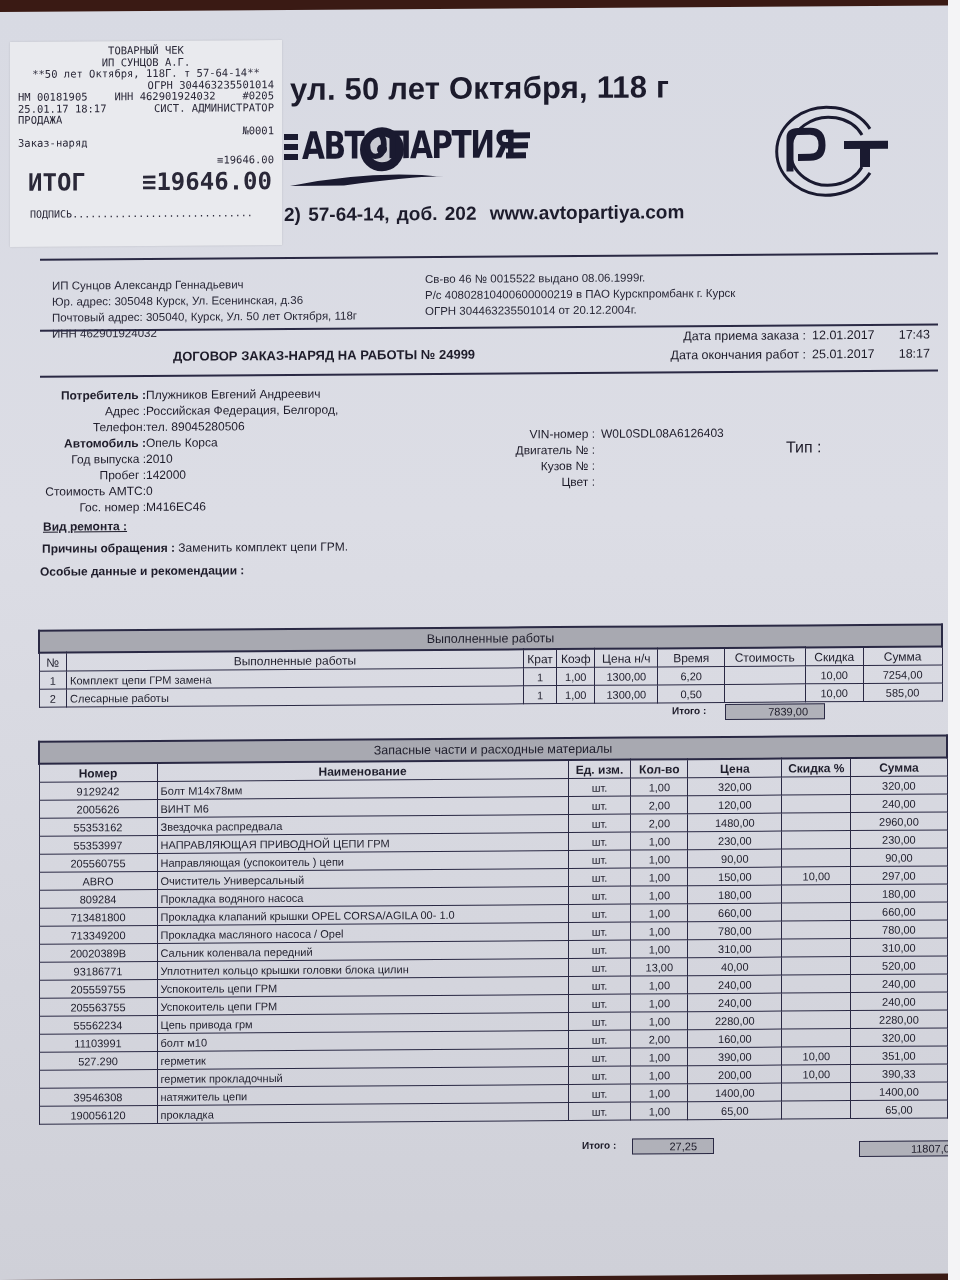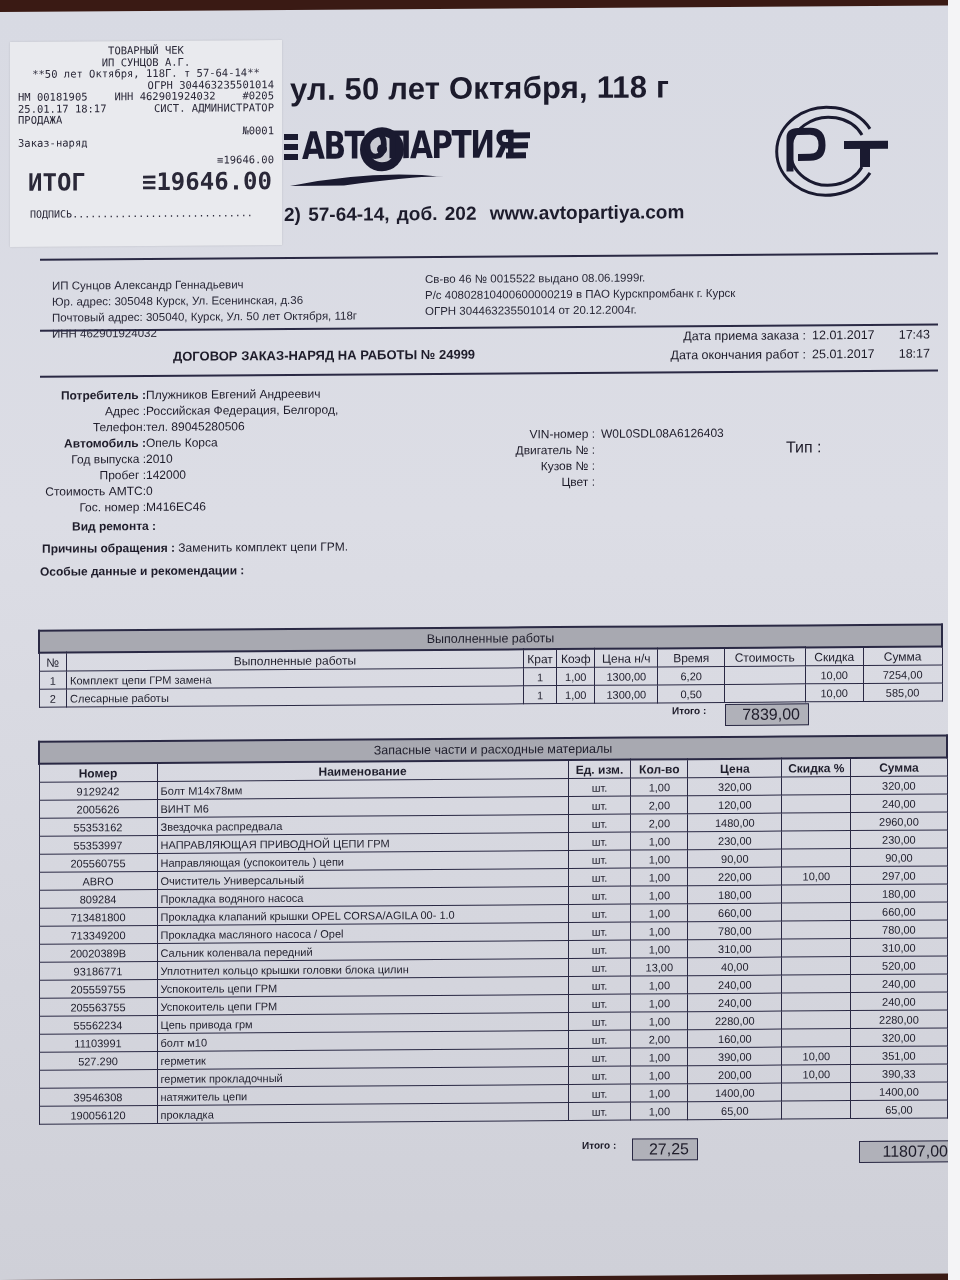--- a/index.html
+++ b/index.html
@@ -61,21 +61,21 @@
   .remarks { position: absolute; left: 40px; font-size: 12px; }
   .remarks b { font-weight: bold; }
 
   
   table { border-collapse: collapse; position: absolute; font-size: 11px; color: #1f1e2c; }
   td, th { border: 1px solid #2a2944; padding: 0 3px; height: 17px; white-space: nowrap; }
   th { font-weight: normal; font-size: 12px; text-align: center; }
   .cap { background: #a8a9b1; text-align: center; font-size: 12.5px; height: 20px; border: 2px solid #2a2944; }
   .num { text-align: center; }
   .cen { text-align: center; }
-  .total-box { position: absolute; background: #b0b1b9; border: 1px solid #2a2944; font-size: 16px; text-align: right; padding: 1px 8px; }
+  .total-box { position: absolute; background: #b0b1b9; border: 1px solid #2a2944; font-size: 11px; text-align: right; padding: 1px 16px; }
   .total-label { position: absolute; font-size: 10px; font-weight: bold; }
   .parts th { font-weight: bold; }
 </style>
 </head>
 <body>
 
 <div class="paper">
 
   <div class="receipt">
     <div class="c title">ТОВАРНЫЙ ЧЕК</div>
@@ -216,21 +216,21 @@
         <span class="k">Кузов № :</span>
         <span></span>
       </div>
     <div class="kv">
         <span class="k">Цвет :</span>
         <span></span>
       </div>
   </div>
   <div class="type">Тип :</div>
 
-  <div class="remarks" style="left:72px; top:508px;"><b>Вид ремонта :</b></div>
+  <div class="remarks" style="left:43px; top:508px;text-decoration:underline;"><b>Вид ремонта :</b></div>
   <div class="remarks" style="left:42px; top:530px;"><b>Причины обращения :</b> <span>Заменить комплект цепи ГРМ.</span></div>
   <div class="remarks" style="left:40px; top:553px;"><b>Особые данные и рекомендации :</b></div>
 
   <table style="left:38px; top:618px; width:905px;">
     <tbody>
         <tr>
           <td colspan="9" class="cap">Выполненные работы</td>
         </tr>
     <tr>
       <th style="width:20px">№</th>
@@ -329,21 +329,21 @@
           <td class="cen">1,00</td>
           <td class="num">90,00</td>
           <td class="cen"></td>
           <td class="num">90,00</td>
         </tr>
         <tr>
           <td class="cen">ABRO</td>
           <td>Очиститель Универсальный</td>
           <td class="cen">шт.</td>
           <td class="cen">1,00</td>
-          <td class="num">220,00</td>
+          <td class="num">150,00</td>
           <td class="cen">10,00</td>
           <td class="num">297,00</td>
         </tr>
         <tr>
           <td class="cen">809284</td>
           <td>Прокладка водяного насоса</td>
           <td class="cen">шт.</td>
           <td class="cen">1,00</td>
           <td class="num">180,00</td>
           <td class="cen"></td>

